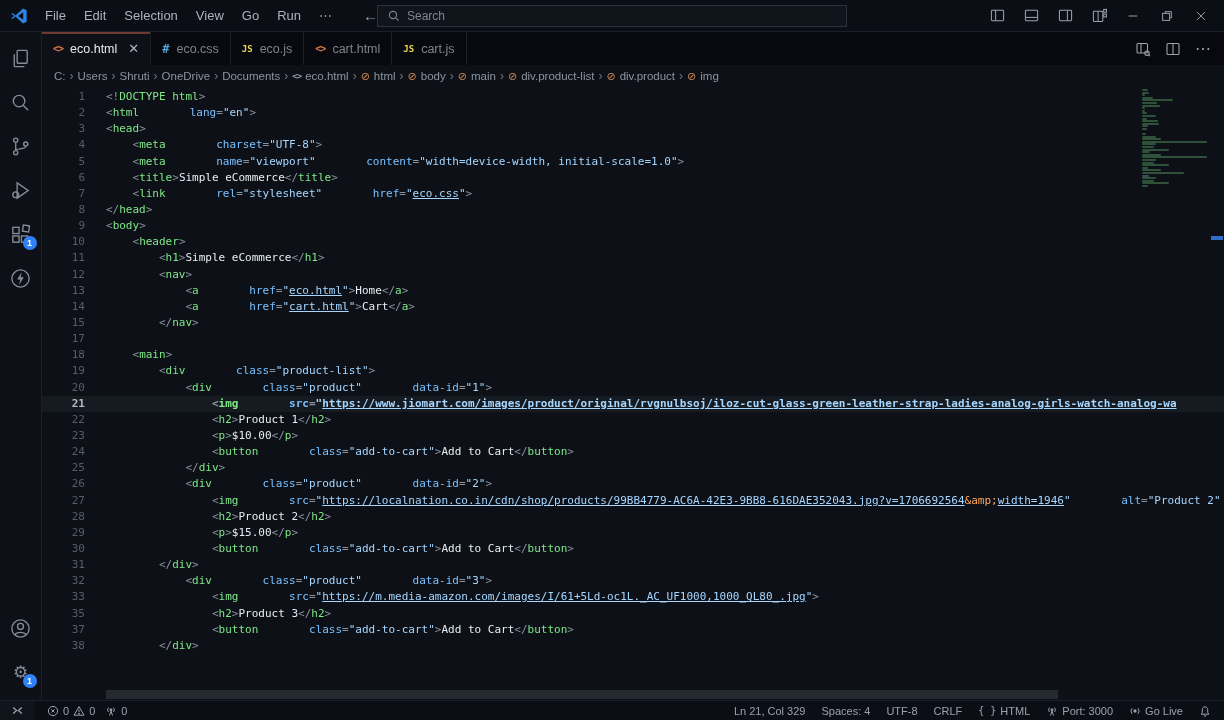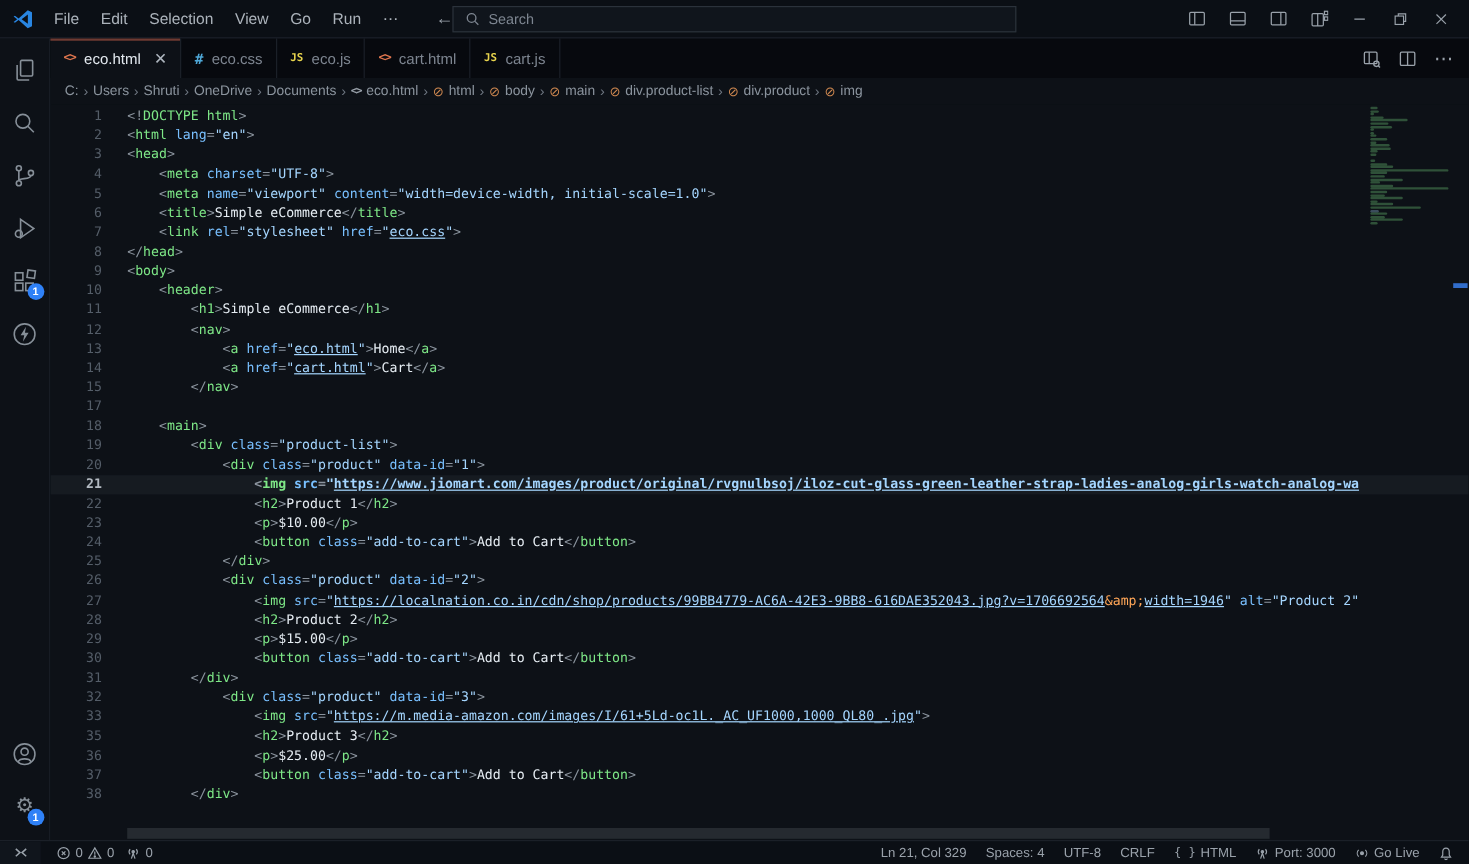--- a/index.html
+++ b/index.html
@@ -56,21 +56,21 @@
 
   
   .editor { position:relative; flex:1; overflow:hidden; background:#0d1117; }
   .code-lines { position:absolute; inset:0; padding-top:2px;
                 font-family:"DejaVu Sans Mono", monospace; font-size:11px; line-height:16.15px; }
   .line { display:flex; height:16.15px; white-space:pre; }
   .line.current { background:rgba(110,118,129,0.10);font-weight:bold; }
   .gutter { width:64px; flex:none; text-align:right; padding-right:21px; color:#545d68; user-select:none; }
   .line.current .gutter { color:#b3bac2; }
   .lcontent { flex:1; overflow:hidden; }
-  .tk-p { color:#8b949e; } .tk-t { color:#7ee787; } .tk-a { color:#79c0ff; }
+  .tk-p { color:#8b949e; } .tk-t { color:#7ee787; } .tk-a { color:#79c0ff;margin-left:44px; }
   .tk-s { color:#a5d6ff; } .tk-l { color:#a5d6ff; text-decoration:underline; }
   .tk-e { color:#ffa657; } .tk-x { color:#e6edf3; }
 
   .minimap { position:absolute; top:2px; right:14px; width:68px; }
   .mm-row { height:2px; margin-bottom:0.6px; border-radius:1px; }
   .overview-ruler { position:absolute; top:0; right:0; width:14px; height:100%; }
   .ov-cursor { position:absolute; top:149px; right:1px; width:12px; height:4px; background:#316dca; }
   .hscrollbar { position:absolute; bottom:1px; left:64px; width:952px; height:9px;
                 background:rgba(121,131,141,0.22); }
 
@@ -344,21 +344,20 @@
             <div class="line"><span class="gutter">25</span><span class="lcontent"><span class="tk-w">            </span><span class="tk-p">&lt;/</span><span class="tk-t">div</span><span class="tk-p">&gt;</span></span></div>
             <div class="line"><span class="gutter">26</span><span class="lcontent"><span class="tk-w">            </span><span class="tk-p">&lt;</span><span class="tk-t">div</span><span class="tk-x"> </span><span class="tk-a">class</span><span class="tk-p">=</span><span class="tk-s">"product"</span><span class="tk-x"> </span><span class="tk-a">data-id</span><span class="tk-p">=</span><span class="tk-s">"2"</span><span class="tk-p">&gt;</span></span></div>
             <div class="line"><span class="gutter">27</span><span class="lcontent"><span class="tk-w">                </span><span class="tk-p">&lt;</span><span class="tk-t">img</span><span class="tk-x"> </span><span class="tk-a">src</span><span class="tk-p">=</span><span class="tk-s">"</span><span class="tk-l">https://localnation.co.in/cdn/shop/products/99BB4779-AC6A-42E3-9BB8-616DAE352043.jpg?v=1706692564</span><span class="tk-e">&amp;amp;</span><span class="tk-l">width=1946</span><span class="tk-s">"</span><span class="tk-x"> </span><span class="tk-a">alt</span><span class="tk-p">=</span><span class="tk-s">"Product 2"</span></span></div>
             <div class="line"><span class="gutter">28</span><span class="lcontent"><span class="tk-w">                </span><span class="tk-p">&lt;</span><span class="tk-t">h2</span><span class="tk-p">&gt;</span><span class="tk-x">Product 2</span><span class="tk-p">&lt;/</span><span class="tk-t">h2</span><span class="tk-p">&gt;</span></span></div>
             <div class="line"><span class="gutter">29</span><span class="lcontent"><span class="tk-w">                </span><span class="tk-p">&lt;</span><span class="tk-t">p</span><span class="tk-p">&gt;</span><span class="tk-x">$15.00</span><span class="tk-p">&lt;/</span><span class="tk-t">p</span><span class="tk-p">&gt;</span></span></div>
             <div class="line"><span class="gutter">30</span><span class="lcontent"><span class="tk-w">                </span><span class="tk-p">&lt;</span><span class="tk-t">button</span><span class="tk-x"> </span><span class="tk-a">class</span><span class="tk-p">=</span><span class="tk-s">"add-to-cart"</span><span class="tk-p">&gt;</span><span class="tk-x">Add to Cart</span><span class="tk-p">&lt;/</span><span class="tk-t">button</span><span class="tk-p">&gt;</span></span></div>
             <div class="line"><span class="gutter">31</span><span class="lcontent"><span class="tk-w">        </span><span class="tk-p">&lt;/</span><span class="tk-t">div</span><span class="tk-p">&gt;</span></span></div>
             <div class="line"><span class="gutter">32</span><span class="lcontent"><span class="tk-w">            </span><span class="tk-p">&lt;</span><span class="tk-t">div</span><span class="tk-x"> </span><span class="tk-a">class</span><span class="tk-p">=</span><span class="tk-s">"product"</span><span class="tk-x"> </span><span class="tk-a">data-id</span><span class="tk-p">=</span><span class="tk-s">"3"</span><span class="tk-p">&gt;</span></span></div>
             <div class="line"><span class="gutter">33</span><span class="lcontent"><span class="tk-w">                </span><span class="tk-p">&lt;</span><span class="tk-t">img</span><span class="tk-x"> </span><span class="tk-a">src</span><span class="tk-p">=</span><span class="tk-s">"</span><span class="tk-l">https://m.media-amazon.com/images/I/61+5Ld-oc1L._AC_UF1000,1000_QL80_.jpg</span><span class="tk-s">"</span><span class="tk-p">&gt;</span></span></div>
             <div class="line"><span class="gutter">35</span><span class="lcontent"><span class="tk-w">                </span><span class="tk-p">&lt;</span><span class="tk-t">h2</span><span class="tk-p">&gt;</span><span class="tk-x">Product 3</span><span class="tk-p">&lt;/</span><span class="tk-t">h2</span><span class="tk-p">&gt;</span></span></div>
-            <div class="line"><span class="gutter">36</span><span class="lcontent"><span class="tk-w">                </span><span class="tk-p">&lt;</span><span class="tk-t">p</span><span class="tk-p">&gt;</span><span class="tk-x">$25.00</span><span class="tk-p">&lt;/</span><span class="tk-t">p</span><span class="tk-p">&gt;</span></span></div>
             <div class="line"><span class="gutter">37</span><span class="lcontent"><span class="tk-w">                </span><span class="tk-p">&lt;</span><span class="tk-t">button</span><span class="tk-x"> </span><span class="tk-a">class</span><span class="tk-p">=</span><span class="tk-s">"add-to-cart"</span><span class="tk-p">&gt;</span><span class="tk-x">Add to Cart</span><span class="tk-p">&lt;/</span><span class="tk-t">button</span><span class="tk-p">&gt;</span></span></div>
             <div class="line"><span class="gutter">38</span><span class="lcontent"><span class="tk-w">        </span><span class="tk-p">&lt;/</span><span class="tk-t">div</span><span class="tk-p">&gt;</span></span></div>
           </div>
         <div class="minimap">
             <div class="mm-row" style="width: 6px; background: rgba(126, 231, 135, 0.3);"></div>
             <div class="mm-row" style="width: 7px; background: rgba(126, 231, 135, 0.3);"></div>
             <div class="mm-row" style="width: 3px; background: rgba(126, 231, 135, 0.3);"></div>
             <div class="mm-row" style="width: 11px; background: rgba(126, 231, 135, 0.3);"></div>
             <div class="mm-row" style="width: 31px; background: rgba(126, 231, 135, 0.3);"></div>
             <div class="mm-row" style="width: 15px; background: rgba(126, 231, 135, 0.3);"></div>

